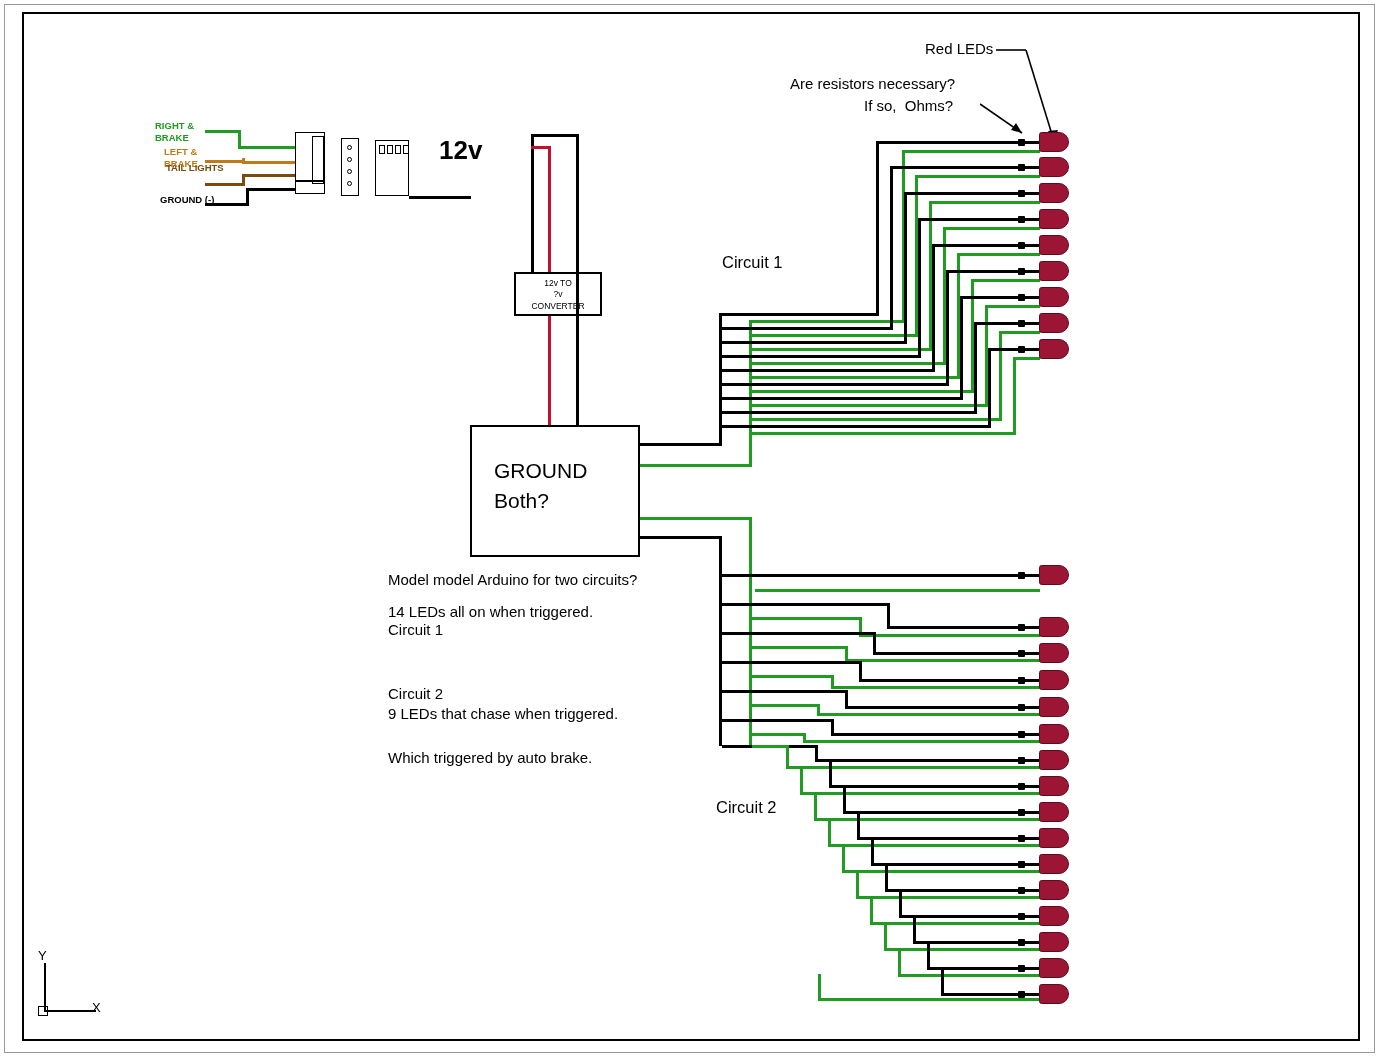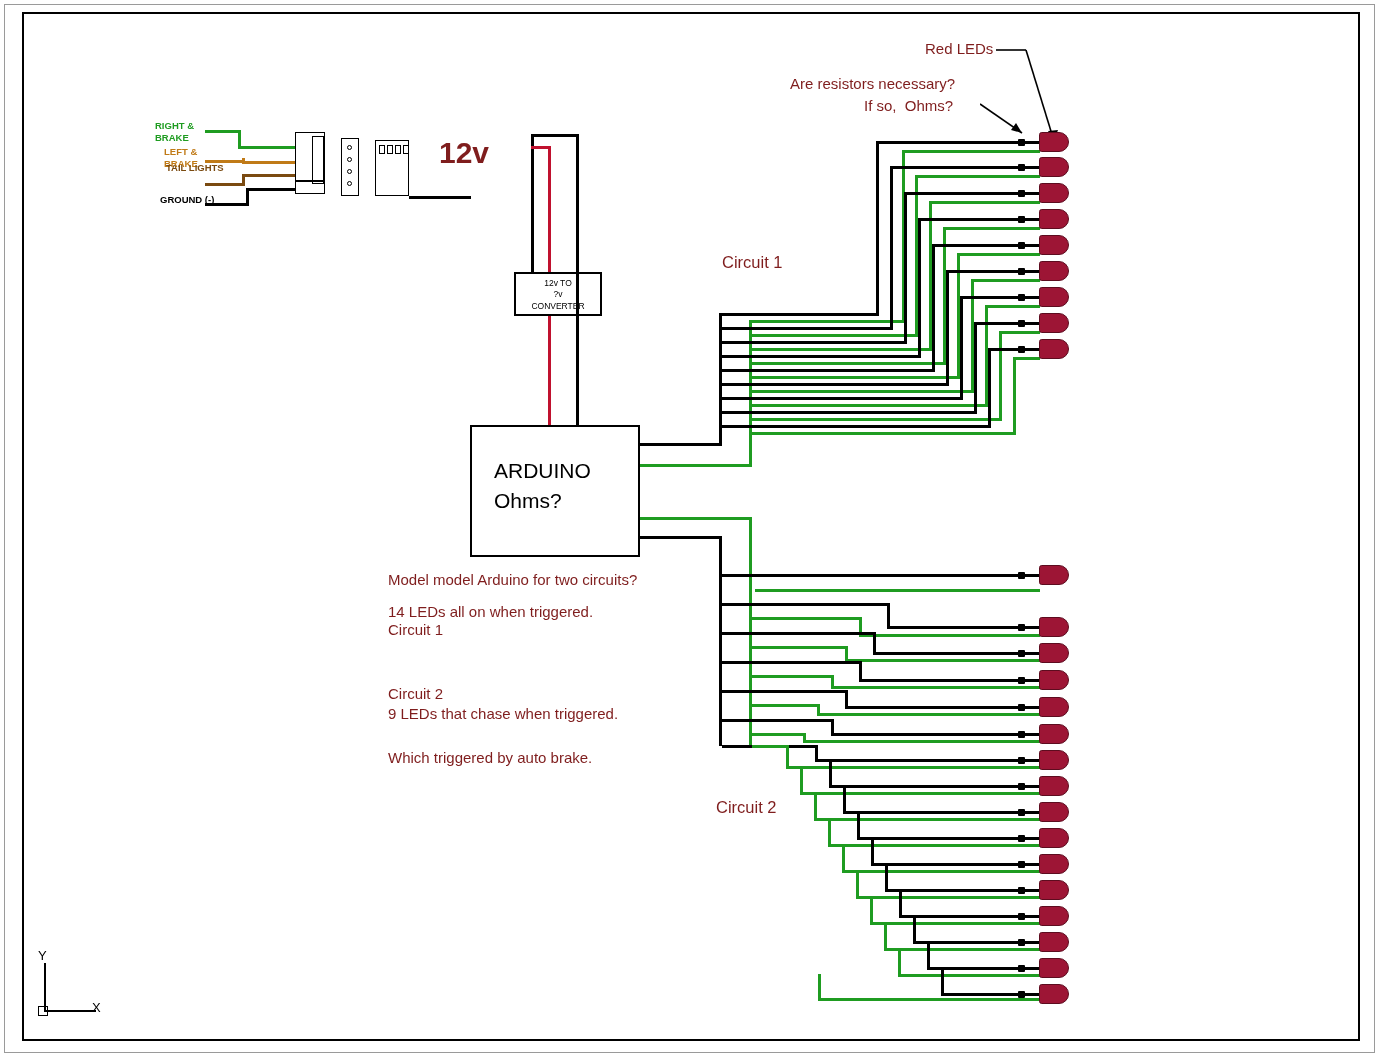--- a/index.html
+++ b/index.html
@@ -31,27 +31,27 @@
     left: 22px;
     top: 12px;
     width: 1338px;
     height: 1029px;
     border: 2px solid #000000;
     box-sizing: border-box;
   }
   .lbl {
     position: absolute;
     white-space: pre;
-    color: #7f1d1d;
+    color: #000000;
     line-height: 1.25;
   }
   .lbl-lg { font-size: 16.5px; }
   .lbl-md { font-size: 15px; }
   .lbl-sm { font-size: 9.5px; font-weight: bold; }
-  .lbl-xl { font-size: 30px; }
+  .lbl-xl { font-size: 26px; }
 
   .wire {
     position: absolute;
     background: #000000;
   }
   .wire-h { height: 2px; }
   .wire-v { width: 2px; }
   .wire-green { background: #1f9c21; }
   .wire-red { background: #c0112e; }
   .wire-orange { background: #c07a17; }
@@ -212,22 +212,22 @@
   </div>
 
   <div class="wire wire-h" style="left:531px; top:134px; width:48px; height:3px;"></div>
   <div class="wire wire-v" style="left:531px; top:134px; width:3px; height:138px;"></div>
   <div class="wire wire-v" style="left:576px; top:134px; width:3px; height:294px;"></div>
   <div class="wire wire-v wire-red" style="left:548px; top:146px; width:3px; height:126px;"></div>
   <div class="wire wire-h wire-red" style="left:531px; top:146px; width:20px; height:3px;"></div>
   <div class="wire wire-v wire-red" style="left:548px; top:316px; width:3px; height:112px;"></div>
 
   <div class="box" id="arduino-box">
-    <div class="t1">ARDUINO</div>
-    <div class="t2">Ohms?</div>
+    <div class="t1">GROUND</div>
+    <div class="t2">Both?</div>
   </div>
 
   <div class="wire wire-h" style="left:640px; top:443px; width:82px; height:3px;"></div>
   <div class="wire wire-v" style="left:719px; top:313px; width:3px; height:133px;"></div>
   <div class="wire wire-h wire-green" style="left:640px; top:464px; width:112px; height:3px;"></div>
   <div class="wire wire-v wire-green" style="left:749px; top:320px; width:3px; height:147px;"></div>
 
   <div class="wire wire-h" style="left:640px; top:536px; width:82px; height:3px;"></div>
   <div class="wire wire-v" style="left:719px; top:536px; width:3px; height:210px;"></div>
   <div class="wire wire-h wire-green" style="left:640px; top:517px; width:112px; height:3px;"></div>

